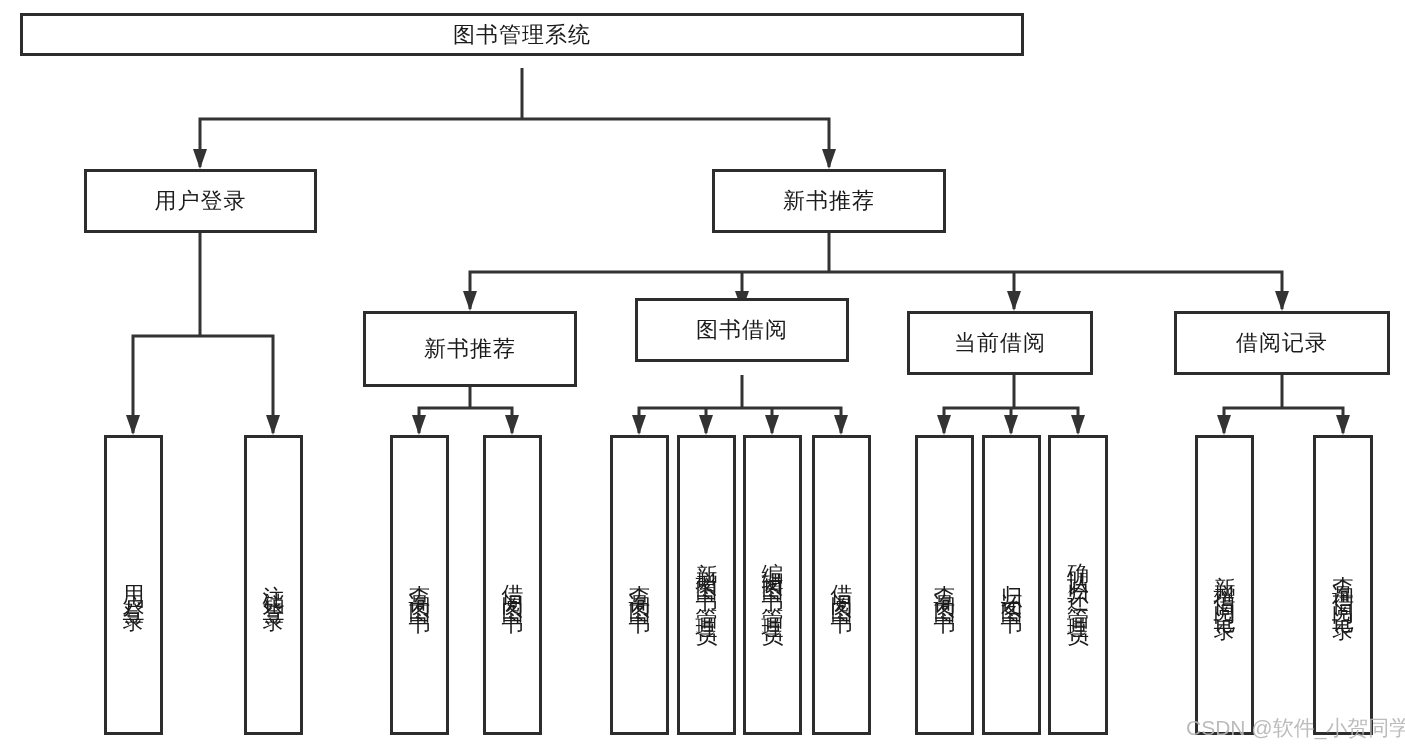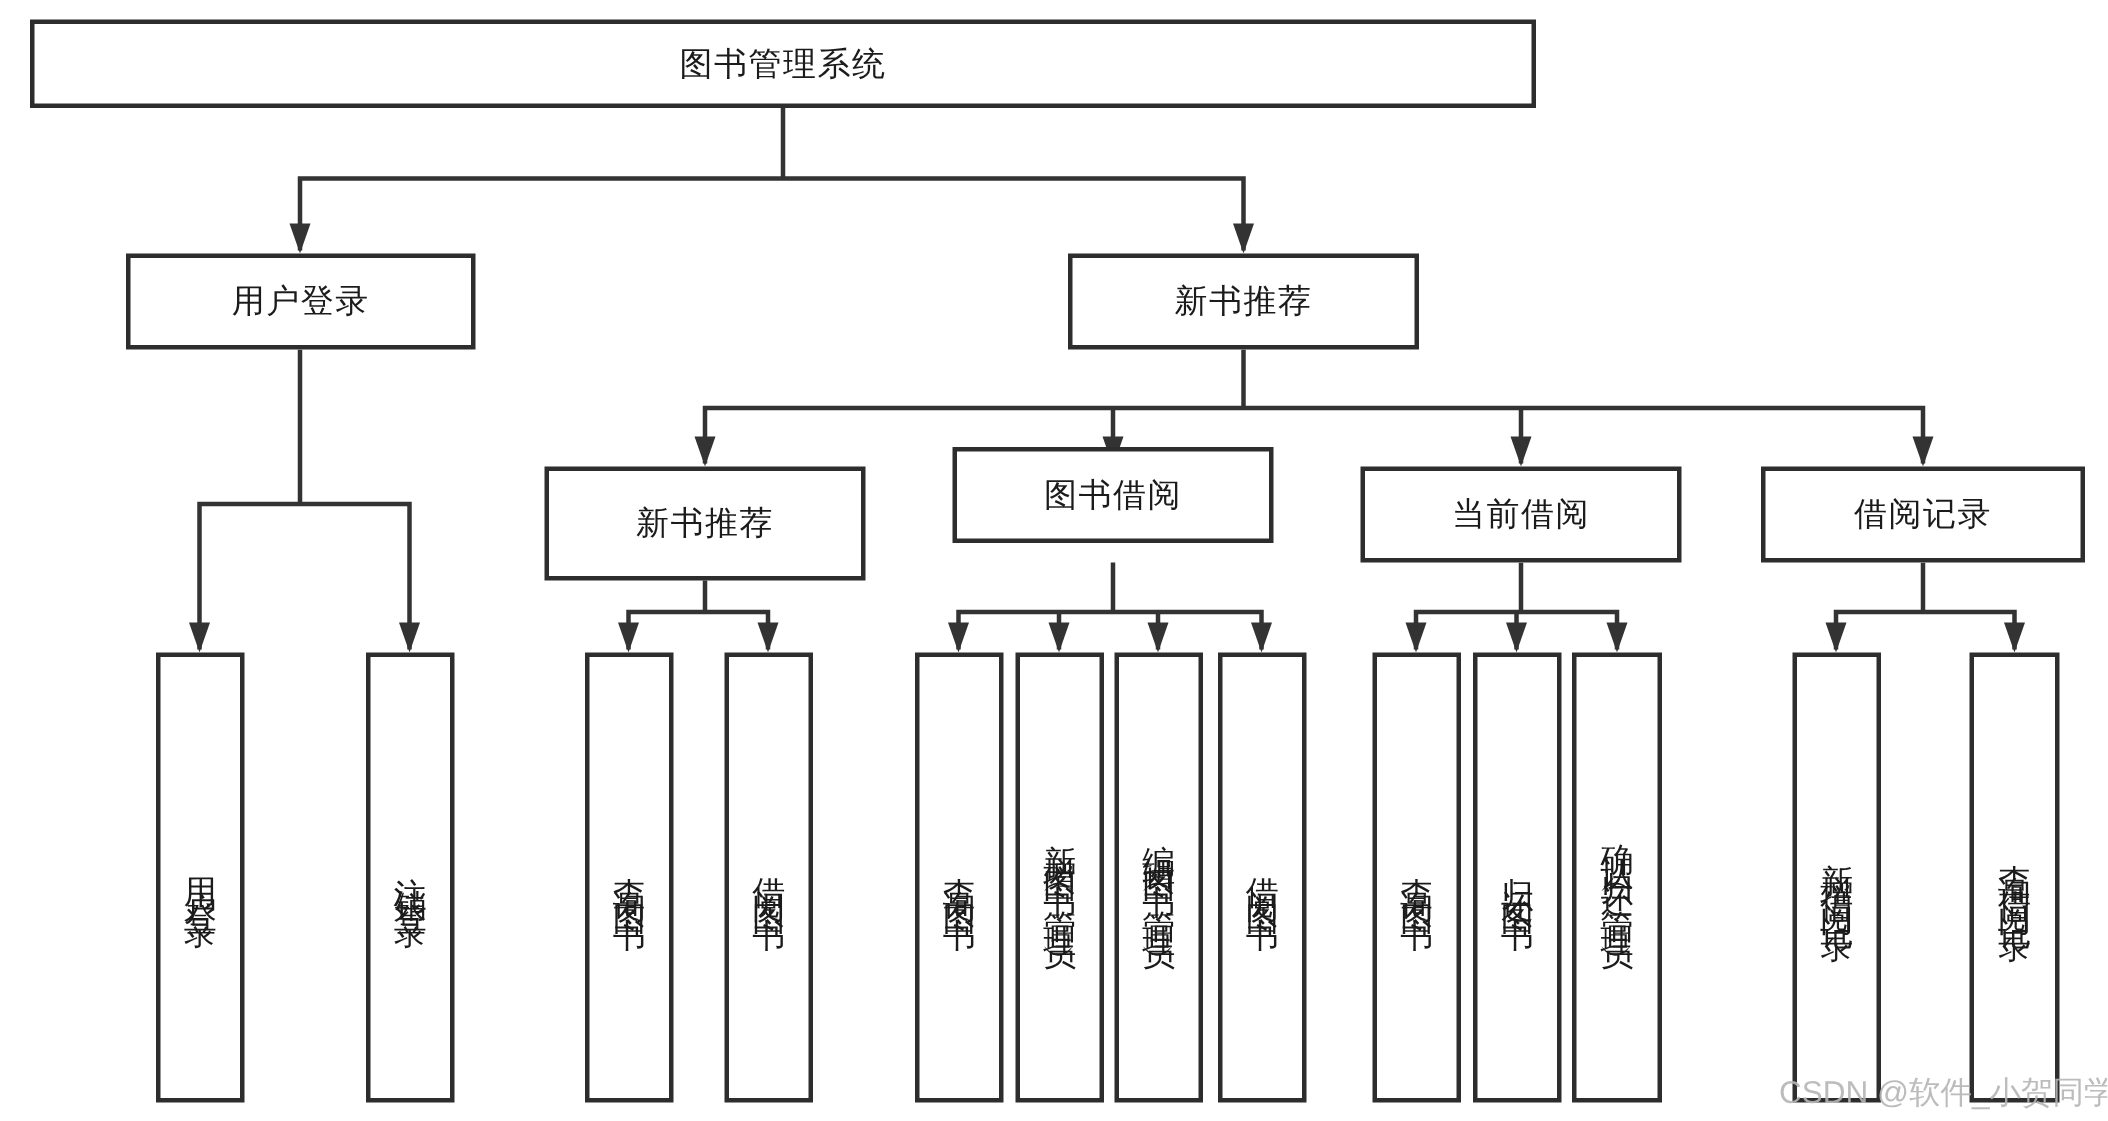--- a/index.html
+++ b/index.html
@@ -98,28 +98,28 @@
     <polygon class="arrowhead" points="699,415 713,415 706,435"></polygon>
     <polygon class="arrowhead" points="765,415 779,415 772,435"></polygon>
     <polygon class="arrowhead" points="834,415 848,415 841,435"></polygon>
     <polygon class="arrowhead" points="937,415 951,415 944,435"></polygon>
     <polygon class="arrowhead" points="1004,415 1018,415 1011,435"></polygon>
     <polygon class="arrowhead" points="1071,415 1085,415 1078,435"></polygon>
     <polygon class="arrowhead" points="1217,415 1231,415 1224,435"></polygon>
     <polygon class="arrowhead" points="1336,415 1350,415 1343,435"></polygon>
   </svg>
 
-  <div class="node" style="left:20px;top:13px;width:1004px;height:59px;">图书管理系统</div>
+  <div class="node" style="left:20px;top:13px;width:1004px;height:43px;">图书管理系统</div>
 
   <div class="node" style="left:84px;top:169px;width:233px;height:64px;">用户登录</div>
   <div class="node" style="left:712px;top:169px;width:234px;height:64px;">新书推荐</div>
 
   <div class="node" style="left:363px;top:311px;width:214px;height:76px;">新书推荐</div>
   <div class="node" style="left:635px;top:298px;width:214px;height:64px;">图书借阅</div>
-  <div class="node" style="left:907px;top:311px;width:214px;height:64px;">当前借阅</div>
+  <div class="node" style="left:907px;top:311px;width:186px;height:64px;">当前借阅</div>
   <div class="node" style="left:1174px;top:311px;width:216px;height:64px;">借阅记录</div>
 
   <div class="node vnode" style="left:104px;top:435px;width:59px;height:300px;">
     <span class="vtext">用户登录</span>
   </div>
   <div class="node vnode" style="left:244px;top:435px;width:59px;height:300px;">
     <span class="vtext">注销登录</span>
   </div>
 
   <div class="node vnode" style="left:390px;top:435px;width:59px;height:300px;">

